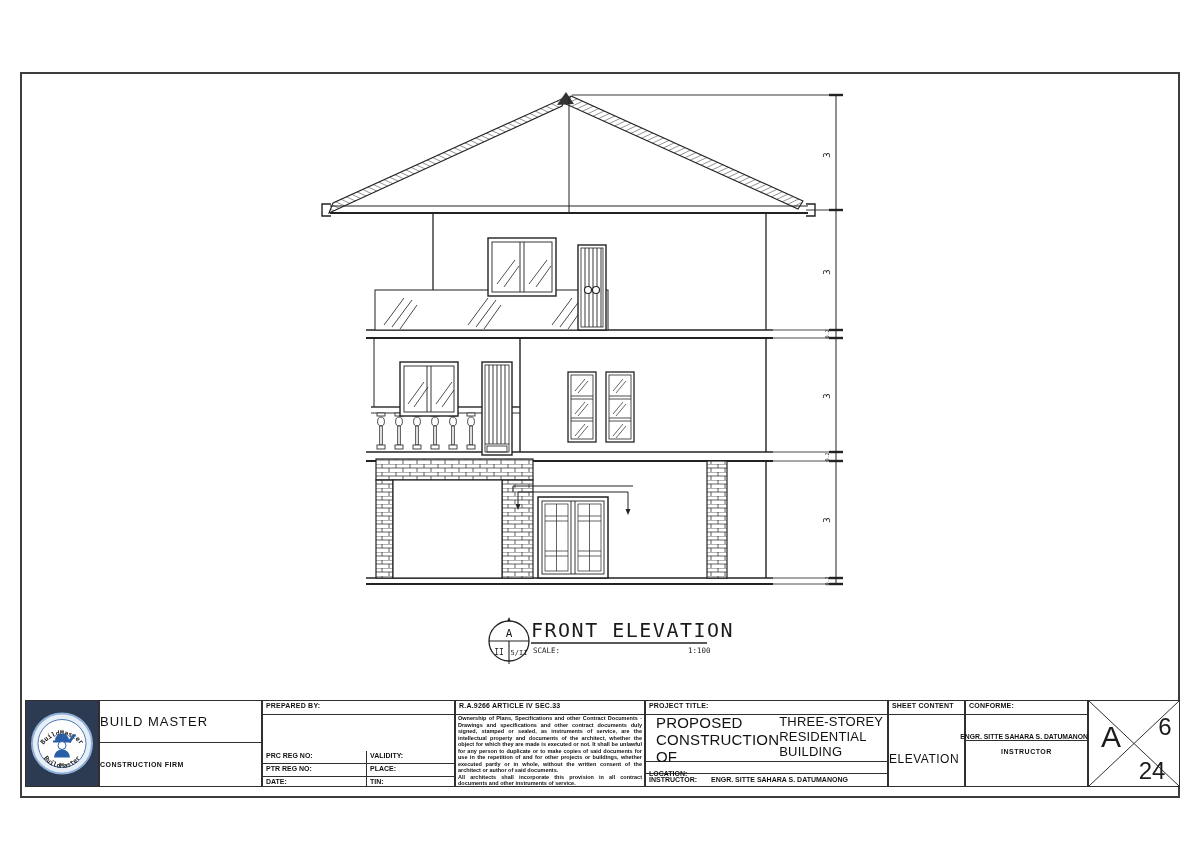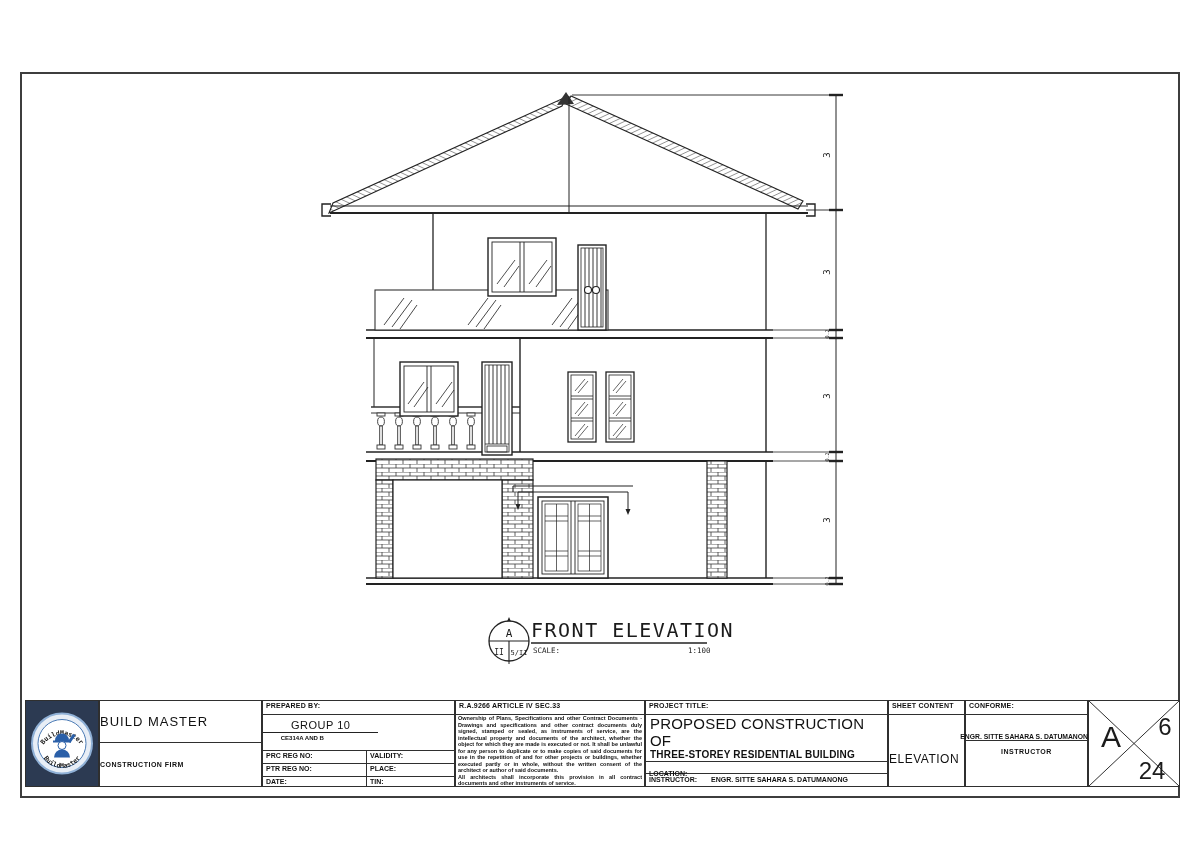--- a/index.html
+++ b/index.html
@@ -308,24 +308,20 @@
     <div class="abs center-col" style="left:0;top:0;width:161px;height:41px;border-bottom:1px solid #2f2f2f;">
       <div style="font-size:13px;letter-spacing:1px;">BUILD MASTER</div>
     </div>
     <div class="abs center-col" style="left:0;top:42px;width:161px;height:43px;">
       <div style="font-size:7px;font-weight:bold;letter-spacing:.5px;">CONSTRUCTION FIRM</div>
     </div>
   </div>
 
   <div class="cell" style="left:262px;top:700px;width:193px;height:87px;">
     <div class="hdr" style="height:12px;border-bottom:1px solid #2f2f2f;">PREPARED BY:</div>
-    <div class="abs center-col" style="left:0;top:13px;width:191px;height:36px;border-bottom:1px solid #2f2f2f;">
-      <div style="font-size:11px;letter-spacing:.5px;border-bottom:1px solid #222;padding:0 28px 1px 28px;text-align:center;">GROUP 10</div>
-      <div style="font-size:11px;font-weight:bold;transform:scale(.55);transform-origin:center top;margin-top:1px;">CE314A AND B</div>
-    </div>
     <div class="abs" style="left:0;top:50px;width:191px;height:12px;border-bottom:1px solid #2f2f2f;">
       <span class="lbl abs" style="left:0;top:0;">PRC REG NO:</span>
       <span class="lbl abs" style="left:103px;top:0;border-left:1px solid #2f2f2f;height:12px;padding-left:3px;width:85px;">VALIDITY:</span>
     </div>
     <div class="abs" style="left:0;top:63px;width:191px;height:12px;border-bottom:1px solid #2f2f2f;">
       <span class="lbl abs" style="left:0;top:0;">PTR REG NO:</span>
       <span class="lbl abs" style="left:103px;top:0;border-left:1px solid #2f2f2f;height:12px;padding-left:3px;width:85px;">PLACE:</span>
     </div>
     <div class="abs" style="left:0;top:76px;width:191px;height:9px;">
       <span class="lbl abs" style="left:0;top:0;">DATE:</span>
@@ -338,23 +334,23 @@
     <div class="abs" style="left:2px;top:14px;width:184px;height:70px;overflow:hidden;">
       <div class="tiny-scale">
         <span>Ownership of Plans, Specifications and other Contract Documents - Drawings and specifications and other contract documents duly signed, stamped or sealed, as instruments of service, are the intellectual property and documents of the architect, whether the object for which they are made is executed or not. It shall be unlawful for any person to duplicate or to make copies of said documents for use in the repetition of and for other projects or buildings, whether executed partly or in whole, without the written consent of the architect or author of said documents.</span><br>
         <span>All architects shall incorporate this provision in all contract documents and other instruments of service.</span>
       </div>
     </div>
   </div>
 
   <div class="cell" style="left:645px;top:700px;width:243px;height:87px;">
     <div class="hdr" style="height:12px;border-bottom:1px solid #2f2f2f;">PROJECT TITLE:</div>
-    <div class="abs" style="left:0;top:13px;width:241px;height:48px;border-bottom:1px solid #2f2f2f;display:flex;flex-direction:column;justify-content:center;padding-left:4px;box-sizing:border-box;">
+    <div class="abs" style="left:0;top:13px;width:241px;height:48px;border-bottom:1px solid #2f2f2f;display:flex;flex-direction:row;justify-content:center;padding-left:10px;box-sizing:border-box;">
       <div style="font-size:15px;letter-spacing:.2px;">PROPOSED CONSTRUCTION OF</div>
-      <div style="font-size:10px;letter-spacing:.2px;font-weight:bold;">THREE-STOREY RESIDENTIAL BUILDING</div>
+      <div style="font-size:13px;letter-spacing:.2px;">THREE-STOREY RESIDENTIAL BUILDING</div>
     </div>
     <div class="abs" style="left:0;top:61px;width:241px;height:11px;border-bottom:1px solid #2f2f2f;">
       <span class="lbl">LOCATION:</span>
     </div>
     <div class="abs" style="left:0;top:73px;width:241px;height:12px;">
       <span class="lbl abs" style="left:0;top:1px;">INSTRUCTOR:</span>
       <span class="lbl abs" style="left:62px;top:1px;">ENGR. SITTE SAHARA S. DATUMANONG</span>
     </div>
   </div>
 

